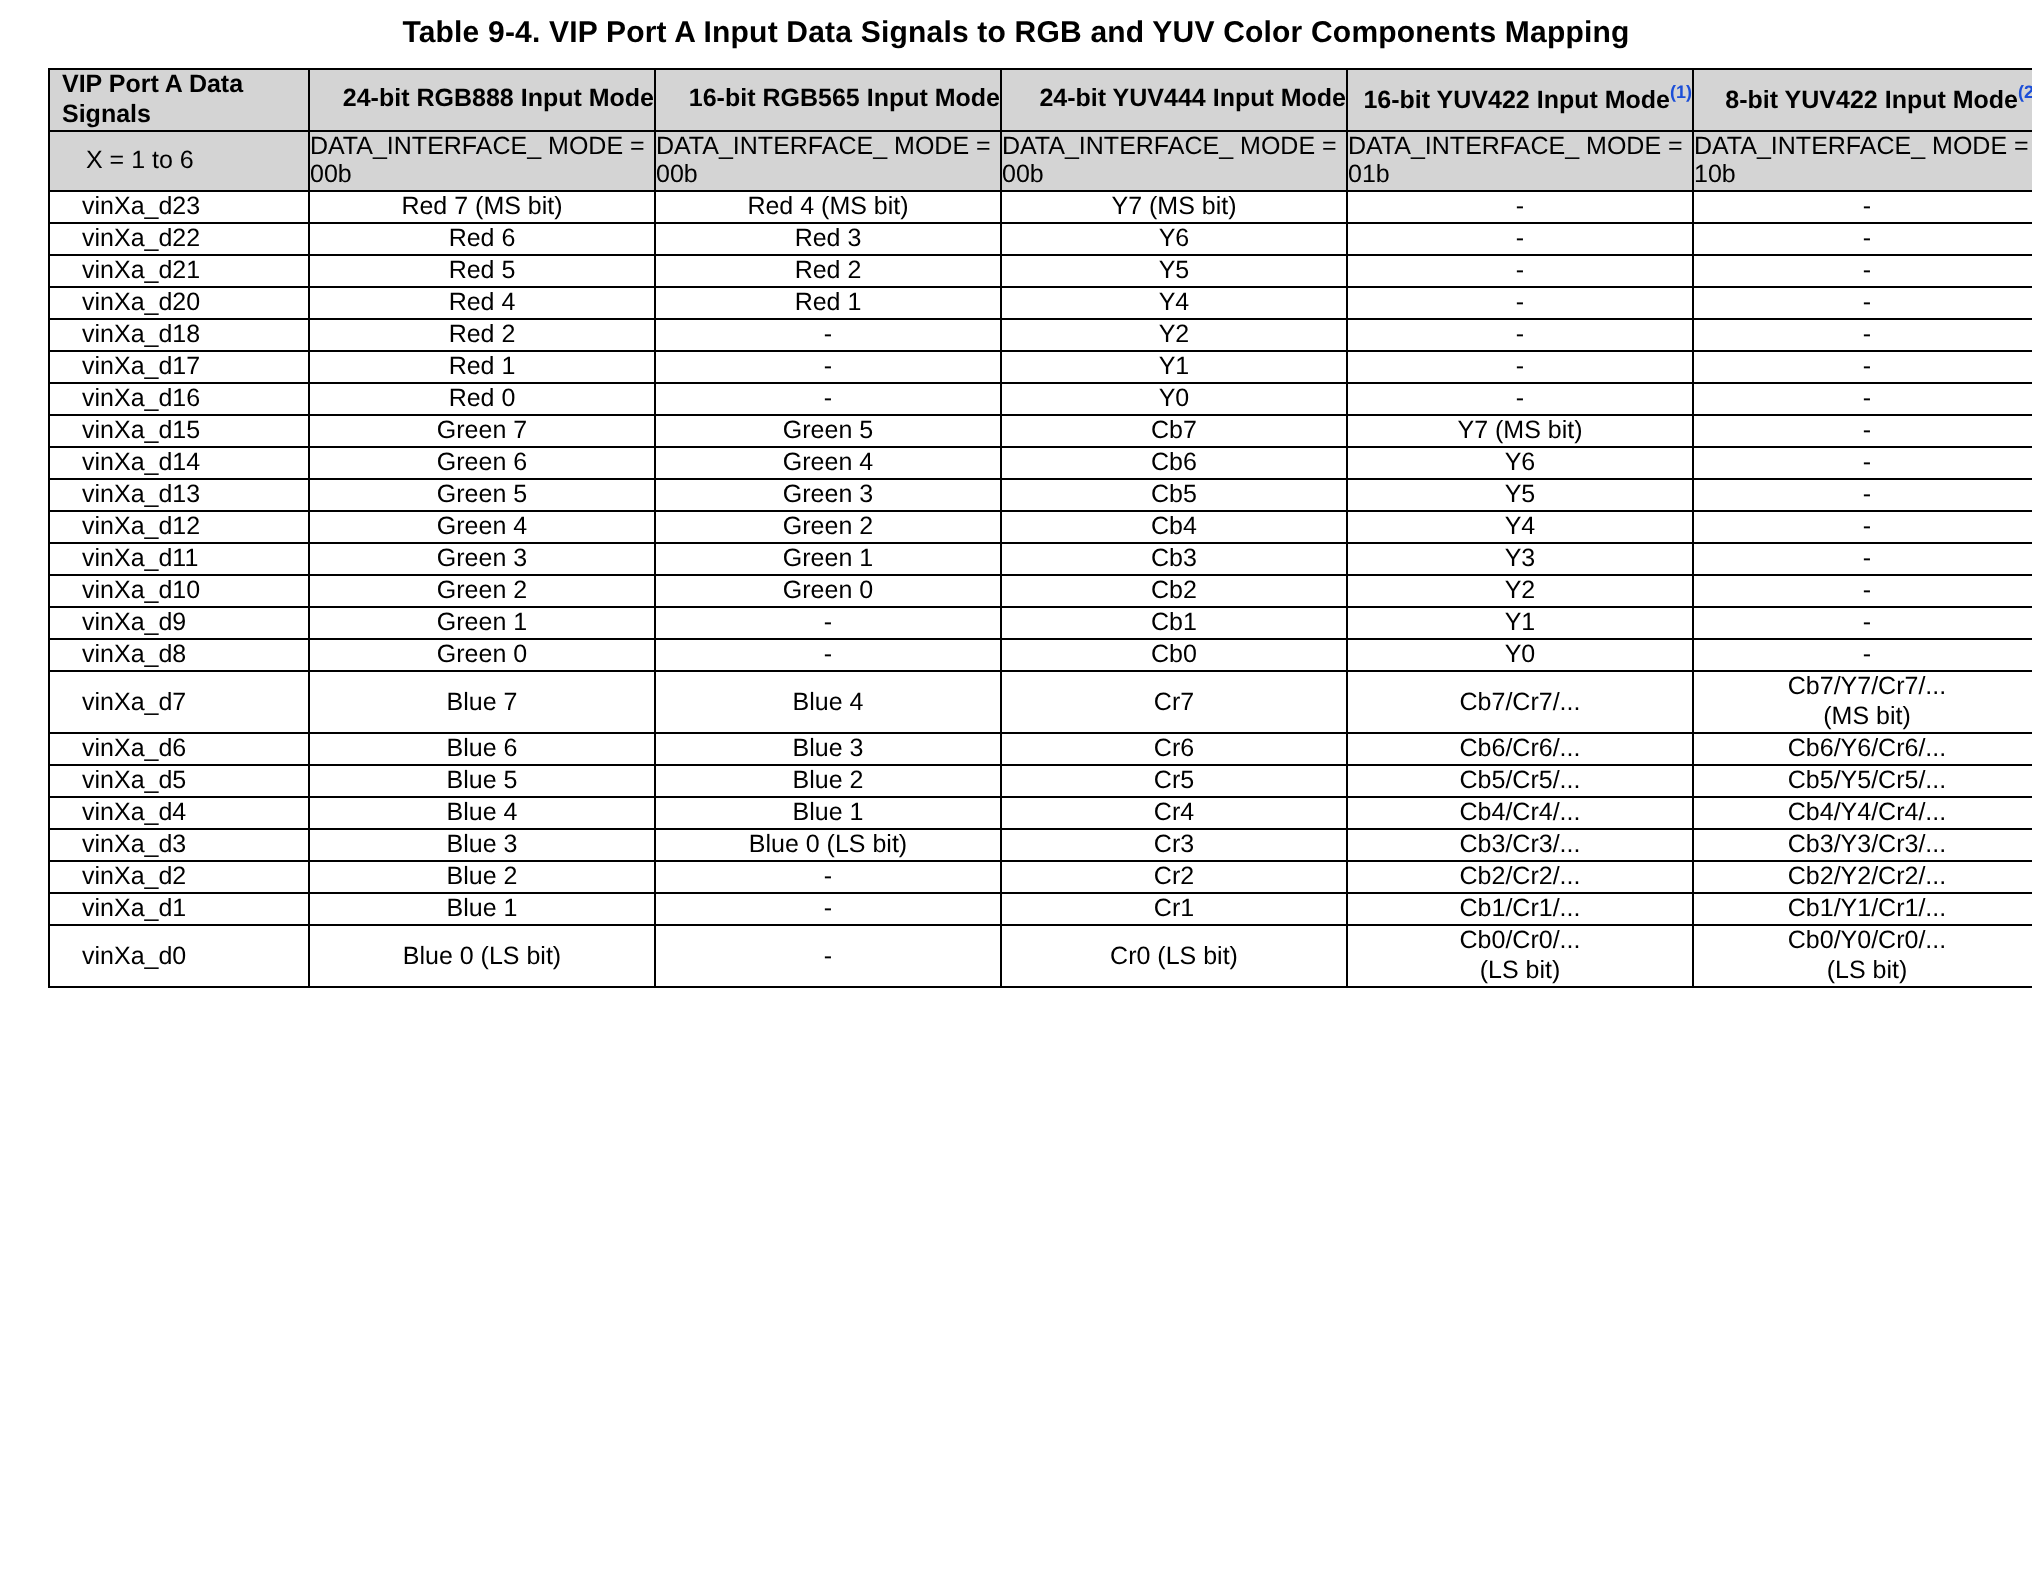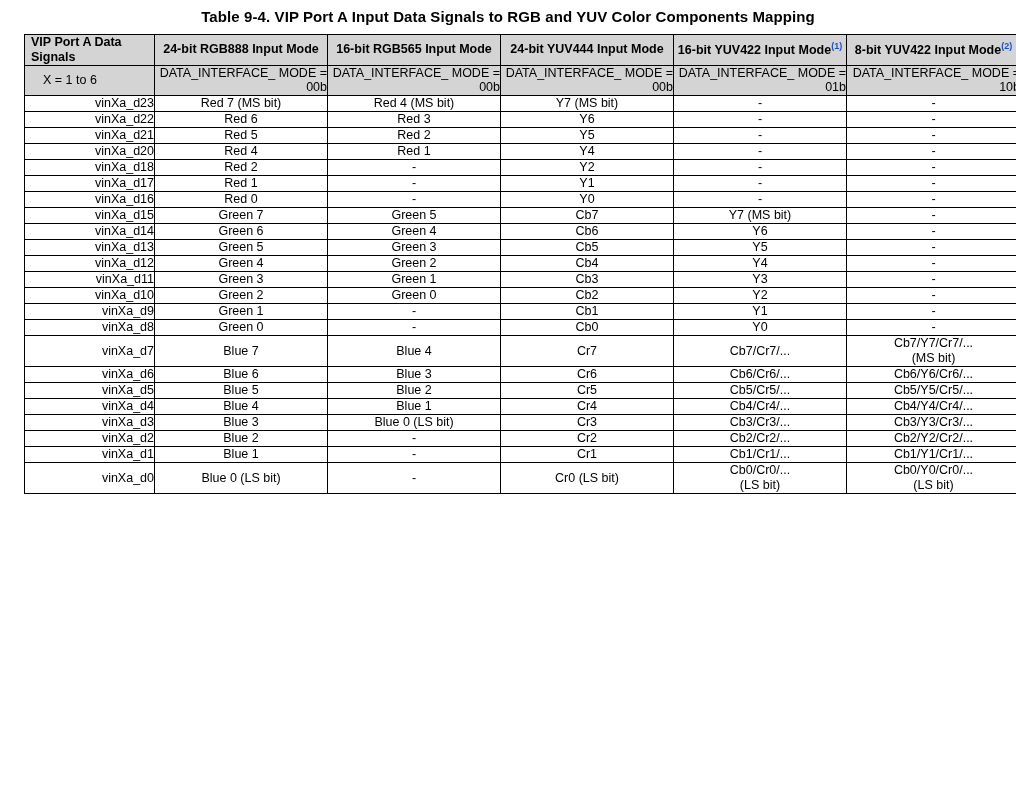--- a/index.html
+++ b/index.html
@@ -34,47 +34,47 @@
     margin-left: 14px;
   }
   table.vip td, table.vip th {
     border: 1px solid #000000;
     padding: 0;
     vertical-align: middle;
   }
   .hdr {
     background: #d4d4d4;
     font-weight: bold;
-    text-align: center;
+    text-align: right;
     padding: 5px 4px;
     line-height: 1.18;
   }
   .hdr.left {
     text-align: left;
     padding-left: 6px;
   }
   .sub {
     background: #d4d4d4;
-    text-align: right;
+    text-align: left;
     padding: 4px 4px;
     line-height: 1.18;
     font-weight: normal;
   }
   .sub.left {
     text-align: left;
     padding-left: 18px;
   }
   .cell {
     text-align: center;
     padding: 5px 4px;
     line-height: 1.2;
   }
   .cell.left {
-    text-align: right;
-    padding-left: 2px;
+    text-align: left;
+    padding-left: 16px;
   }
   .two-line {
     padding-top: 5px;
     padding-bottom: 5px;
   }
   .two-line span {
     display: block;
   }
   sup.fn {
     color: #1c4fd8;

